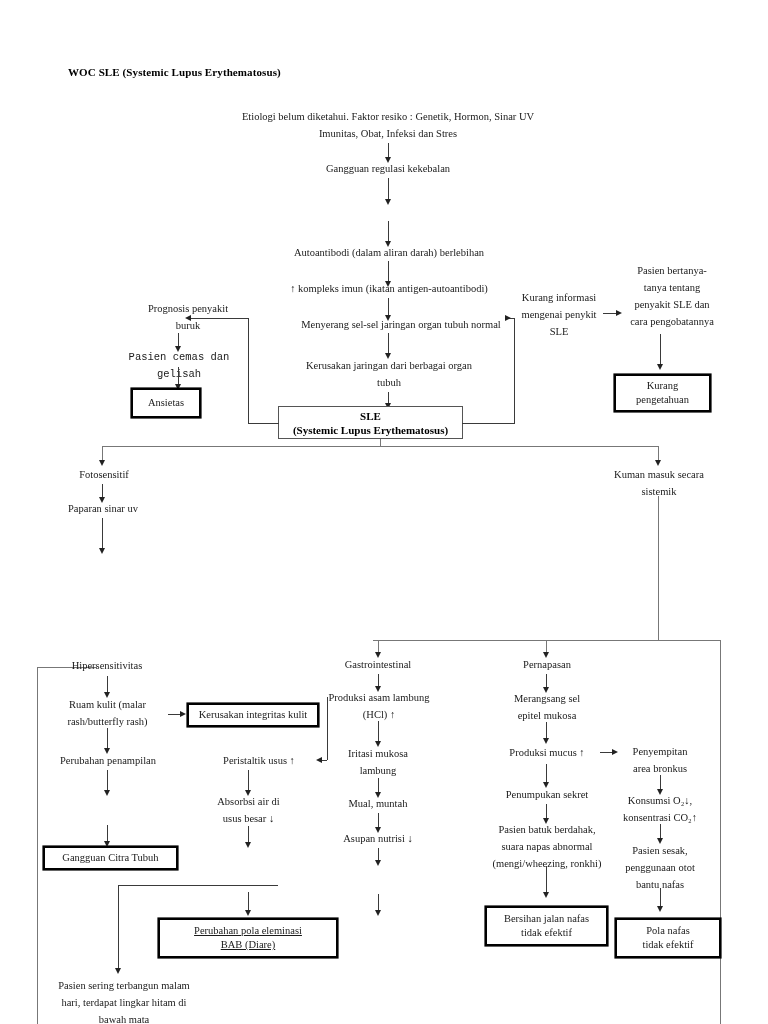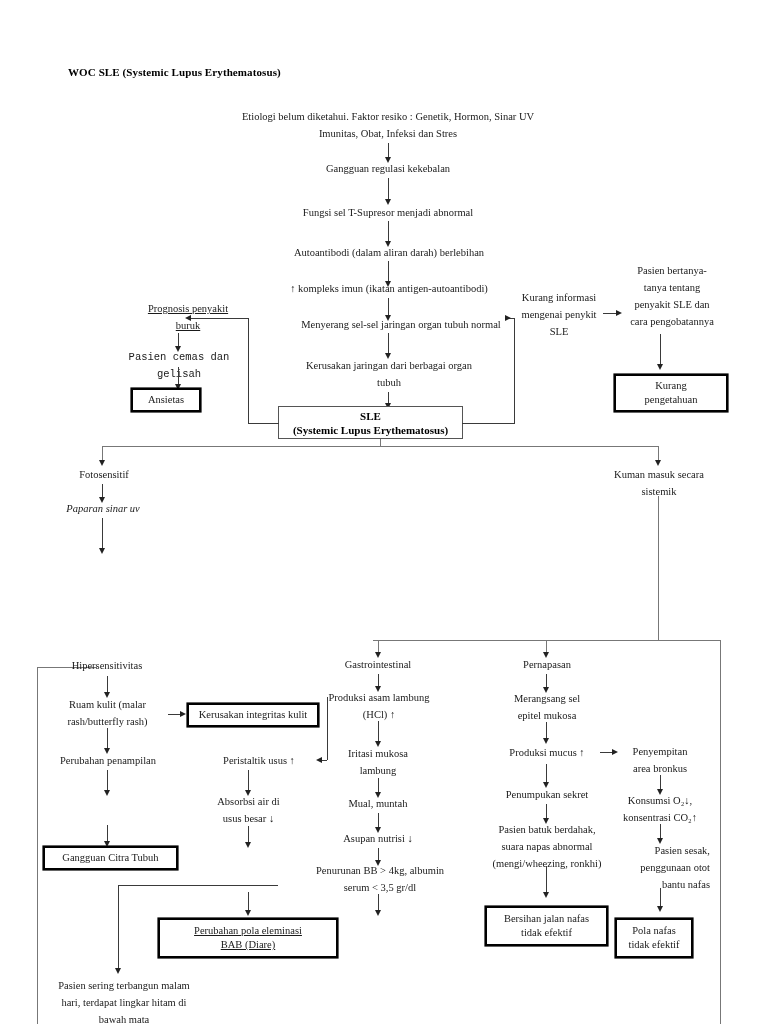--- a/index.html
+++ b/index.html
@@ -84,21 +84,20 @@
 Imunitas, Obat, Infeksi dan Stres</div>
 
   <div class="v" style="left:388px;top:143px;height:16px;"></div>
   <div class="ad" style="left:385px;top:157px;"></div>
 
   <div class="node" style="left:288px;top:160px;width:200px;">Gangguan regulasi kekebalan</div>
 
   <div class="v" style="left:388px;top:178px;height:23px;"></div>
   <div class="ad" style="left:385px;top:199px;"></div>
 
-  <div class="node" style="left:268px;top:204px;width:240px;">Fungsi sel T-Supresor menjadi abnormal</div>
 
   <div class="v" style="left:388px;top:221px;height:22px;"></div>
   <div class="ad" style="left:385px;top:241px;"></div>
 
   <div class="node" style="left:258px;top:244px;width:262px;">Autoantibodi (dalam aliran darah) berlebihan</div>
 
   <div class="v" style="left:388px;top:261px;height:22px;"></div>
   <div class="ad" style="left:385px;top:281px;"></div>
 
   <div class="node" style="left:253px;top:280px;width:272px;">↑ kompleks imun (ikatan antigen-autoantibodi)</div>
@@ -119,32 +118,32 @@
 
   <div class="plainbox" style="left:278px;top:406px;width:185px;height:33px;">SLE
 (Systemic Lupus Erythematosus)</div>
 
   <div class="v" style="left:248px;top:318px;height:106px;"></div>
   <div class="h" style="left:248px;top:423px;width:31px;"></div>
   <div class="h" style="left:248px;top:318px;width:0px;"></div>
   <div class="h" style="left:191px;top:318px;width:58px;"></div>
   <div class="al" style="left:185px;top:315px;"></div>
 
-  <div class="node" style="left:128px;top:300px;width:120px;text-decoration:underline;">Prognosis penyakit
+  <div class="node" style="left:128px;top:300px;width:120px;">Prognosis penyakit
 buruk</div>
 
   <div class="v" style="left:178px;top:333px;height:15px;"></div>
   <div class="ad" style="left:175px;top:346px;"></div>
 
   <div class="node" style="left:108px;top:349px;width:142px;font-family:Liberation Mono, monospace;">Pasien cemas dan gelisah</div>
 
   <div class="v" style="left:178px;top:367px;height:19px;"></div>
   <div class="ad" style="left:175px;top:384px;"></div>
 
-  <div class="boxnode" style="left:132px;top:389px;width:68px;height:22px;">Ansietas</div>
+  <div class="boxnode" style="left:132px;top:389px;width:68px;height:28px;">Ansietas</div>
 
   <div class="v" style="left:514px;top:318px;height:106px;"></div>
   <div class="h" style="left:462px;top:423px;width:53px;"></div>
   <div class="h" style="left:505px;top:318px;width:10px;"></div>
   <div class="ar" style="left:505px;top:315px;"></div>
 
   <div class="node" style="left:511px;top:289px;width:96px;">Kurang informasi
 mengenai penykit
 SLE</div>
 
@@ -152,33 +151,33 @@
   <div class="ar" style="left:616px;top:310px;"></div>
 
   <div class="node" style="left:620px;top:262px;width:104px;">Pasien bertanya-
 tanya tentang
 penyakit SLE dan
 cara pengobatannya</div>
 
   <div class="v" style="left:660px;top:334px;height:33px;"></div>
   <div class="ad" style="left:657px;top:364px;"></div>
 
-  <div class="boxnode" style="left:615px;top:375px;width:112px;height:36px;">Kurang
+  <div class="boxnode" style="left:615px;top:375px;width:95px;height:36px;">Kurang
 pengetahuan</div>
 
   <div class="vthin" style="left:380px;top:439px;height:8px;"></div>
   <div class="hthin" style="left:102px;top:446px;width:557px;"></div>
 
   <div class="vthin" style="left:102px;top:446px;height:16px;"></div>
   <div class="ad" style="left:99px;top:460px;"></div>
   <div class="node" style="left:58px;top:466px;width:92px;">Fotosensitif</div>
 
   <div class="v" style="left:102px;top:484px;height:15px;"></div>
   <div class="ad" style="left:99px;top:497px;"></div>
-  <div class="node" style="left:52px;top:500px;width:102px;font-style:italic;">Paparan sinar uv</div>
+  <div class="node" style="left:52px;top:500px;width:102px;">Paparan sinar uv</div>
 
   <div class="v" style="left:102px;top:518px;height:32px;"></div>
   <div class="ad" style="left:99px;top:548px;"></div>
 
   <div class="vthin" style="left:658px;top:446px;height:16px;"></div>
   <div class="ad" style="left:655px;top:460px;"></div>
   <div class="node" style="left:598px;top:466px;width:122px;">Kuman masuk secara
 sistemik</div>
 
   <div class="vthin" style="left:658px;top:496px;height:144px;"></div>
@@ -274,22 +273,20 @@
   <div class="node" style="left:332px;top:795px;width:92px;">Mual, muntah</div>
 
   <div class="v" style="left:378px;top:813px;height:16px;"></div>
   <div class="ad" style="left:375px;top:827px;"></div>
 
   <div class="node" style="left:330px;top:830px;width:96px;">Asupan nutrisi ↓</div>
 
   <div class="v" style="left:378px;top:848px;height:14px;"></div>
   <div class="ad" style="left:375px;top:860px;"></div>
 
-  <div class="node" style="left:310px;top:862px;width:140px;">Penurunan BB &gt; 4kg, albumin
-serum &lt; 3,5 gr/dl</div>
 
   <div class="v" style="left:378px;top:894px;height:18px;"></div>
   <div class="ad" style="left:375px;top:910px;"></div>
 
 
   <div class="vthin" style="left:546px;top:640px;height:14px;"></div>
   <div class="ad" style="left:543px;top:652px;"></div>
 
   <div class="node" style="left:504px;top:656px;width:86px;">Pernapasan</div>
 
@@ -330,23 +327,23 @@
 
   <div class="v" style="left:660px;top:775px;height:16px;"></div>
   <div class="ad" style="left:657px;top:789px;"></div>
 
   <div class="node" style="left:608px;top:792px;width:104px;">Konsumsi O₂↓,
 konsentrasi CO₂↑</div>
 
   <div class="v" style="left:660px;top:824px;height:16px;"></div>
   <div class="ad" style="left:657px;top:838px;"></div>
 
-  <div class="node" style="left:610px;top:842px;width:100px;text-align:right;">Pasien sesak,
+  <div class="node" style="left:610px;top:842px;width:100px;">Pasien sesak,
 penggunaan otot
 bantu nafas</div>
 
   <div class="v" style="left:660px;top:888px;height:20px;"></div>
   <div class="ad" style="left:657px;top:906px;"></div>
 
-  <div class="boxnode" style="left:616px;top:919px;width:76px;height:38px;">Pola nafas
+  <div class="boxnode" style="left:616px;top:919px;width:104px;height:38px;">Pola nafas
 tidak efektif</div>
 
 </div>
 
 </body></html>

